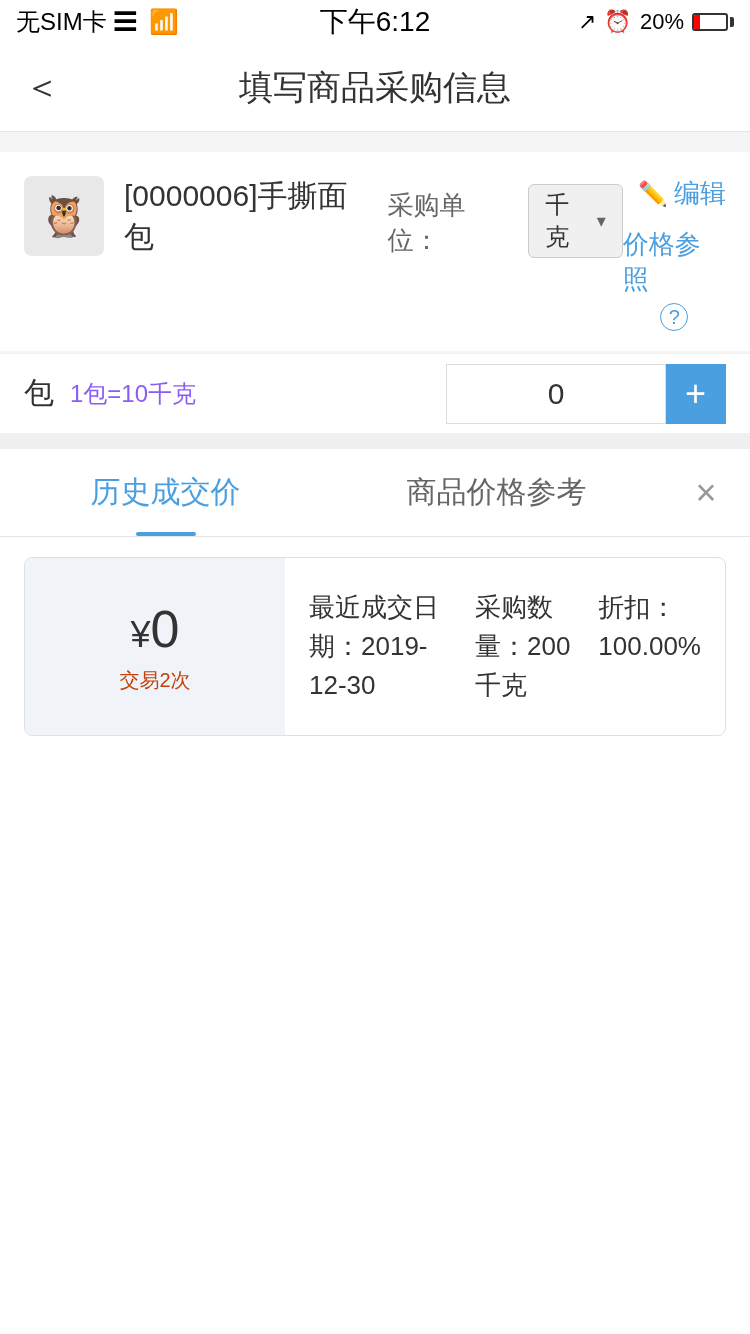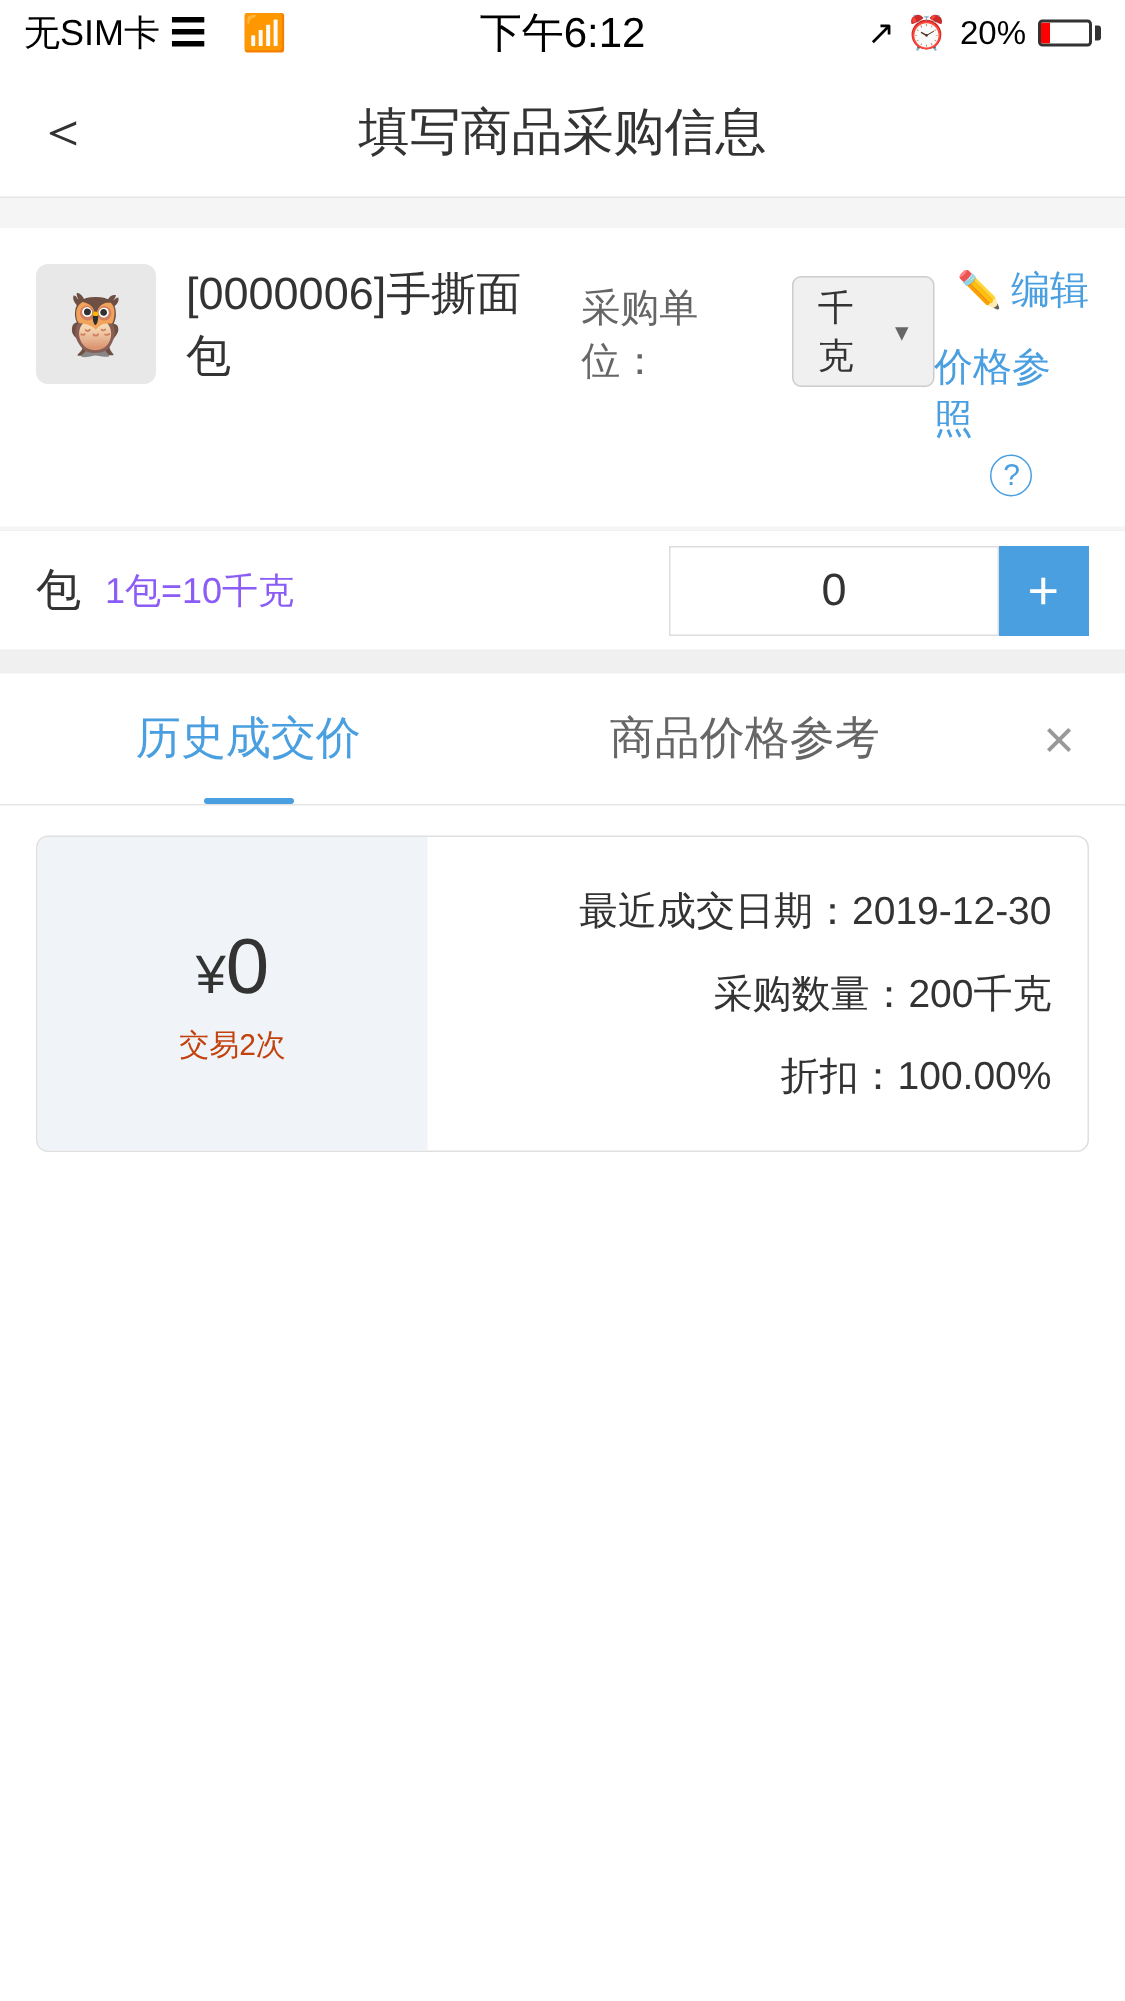--- a/index.html
+++ b/index.html
@@ -21,21 +21,21 @@
       display: flex;
       align-items: center;
       justify-content: space-between;
       padding: 0 16px;
       font-size: 24px;
       color: #000;
     }
     .status-left {
       display: flex;
       align-items: center;
-      gap: 24px;
+      gap: 12px;
       font-size: 24px;
     }
     .status-center {
       font-size: 28px;
       font-weight: 500;
       position: absolute;
       left: 50%;
       transform: translateX(-50%);
     }
     .status-right {
@@ -327,23 +327,22 @@
     }
     .price-count {
       font-size: 20px;
       color: #c2410c;
       margin-top: 8px;
     }
     .price-card-right {
       flex: 1;
       padding: 30px 24px;
       display: flex;
-      flex-direction: column;
+      flex-direction: row;
       gap: 16px;
-      text-align: right;
     }
     .price-detail-row {
       font-size: 26px;
       color: #333;
       line-height: 1.5;
     }
 
     
     .bottom-area {
       background: #fff;

